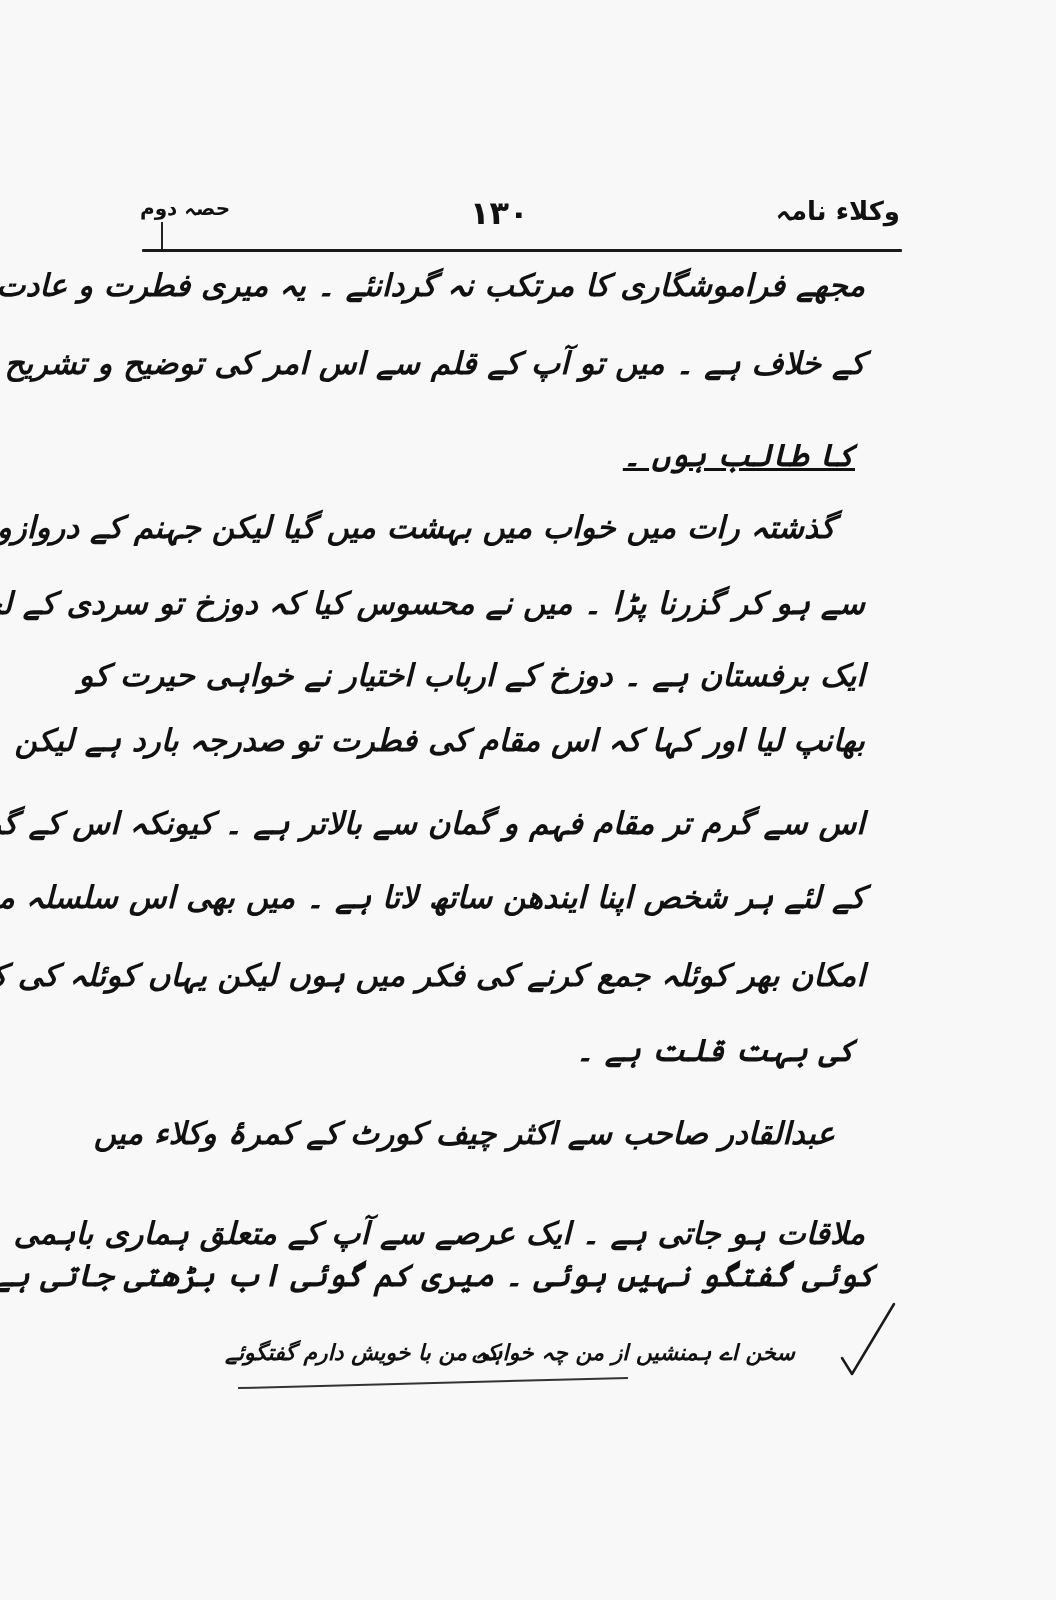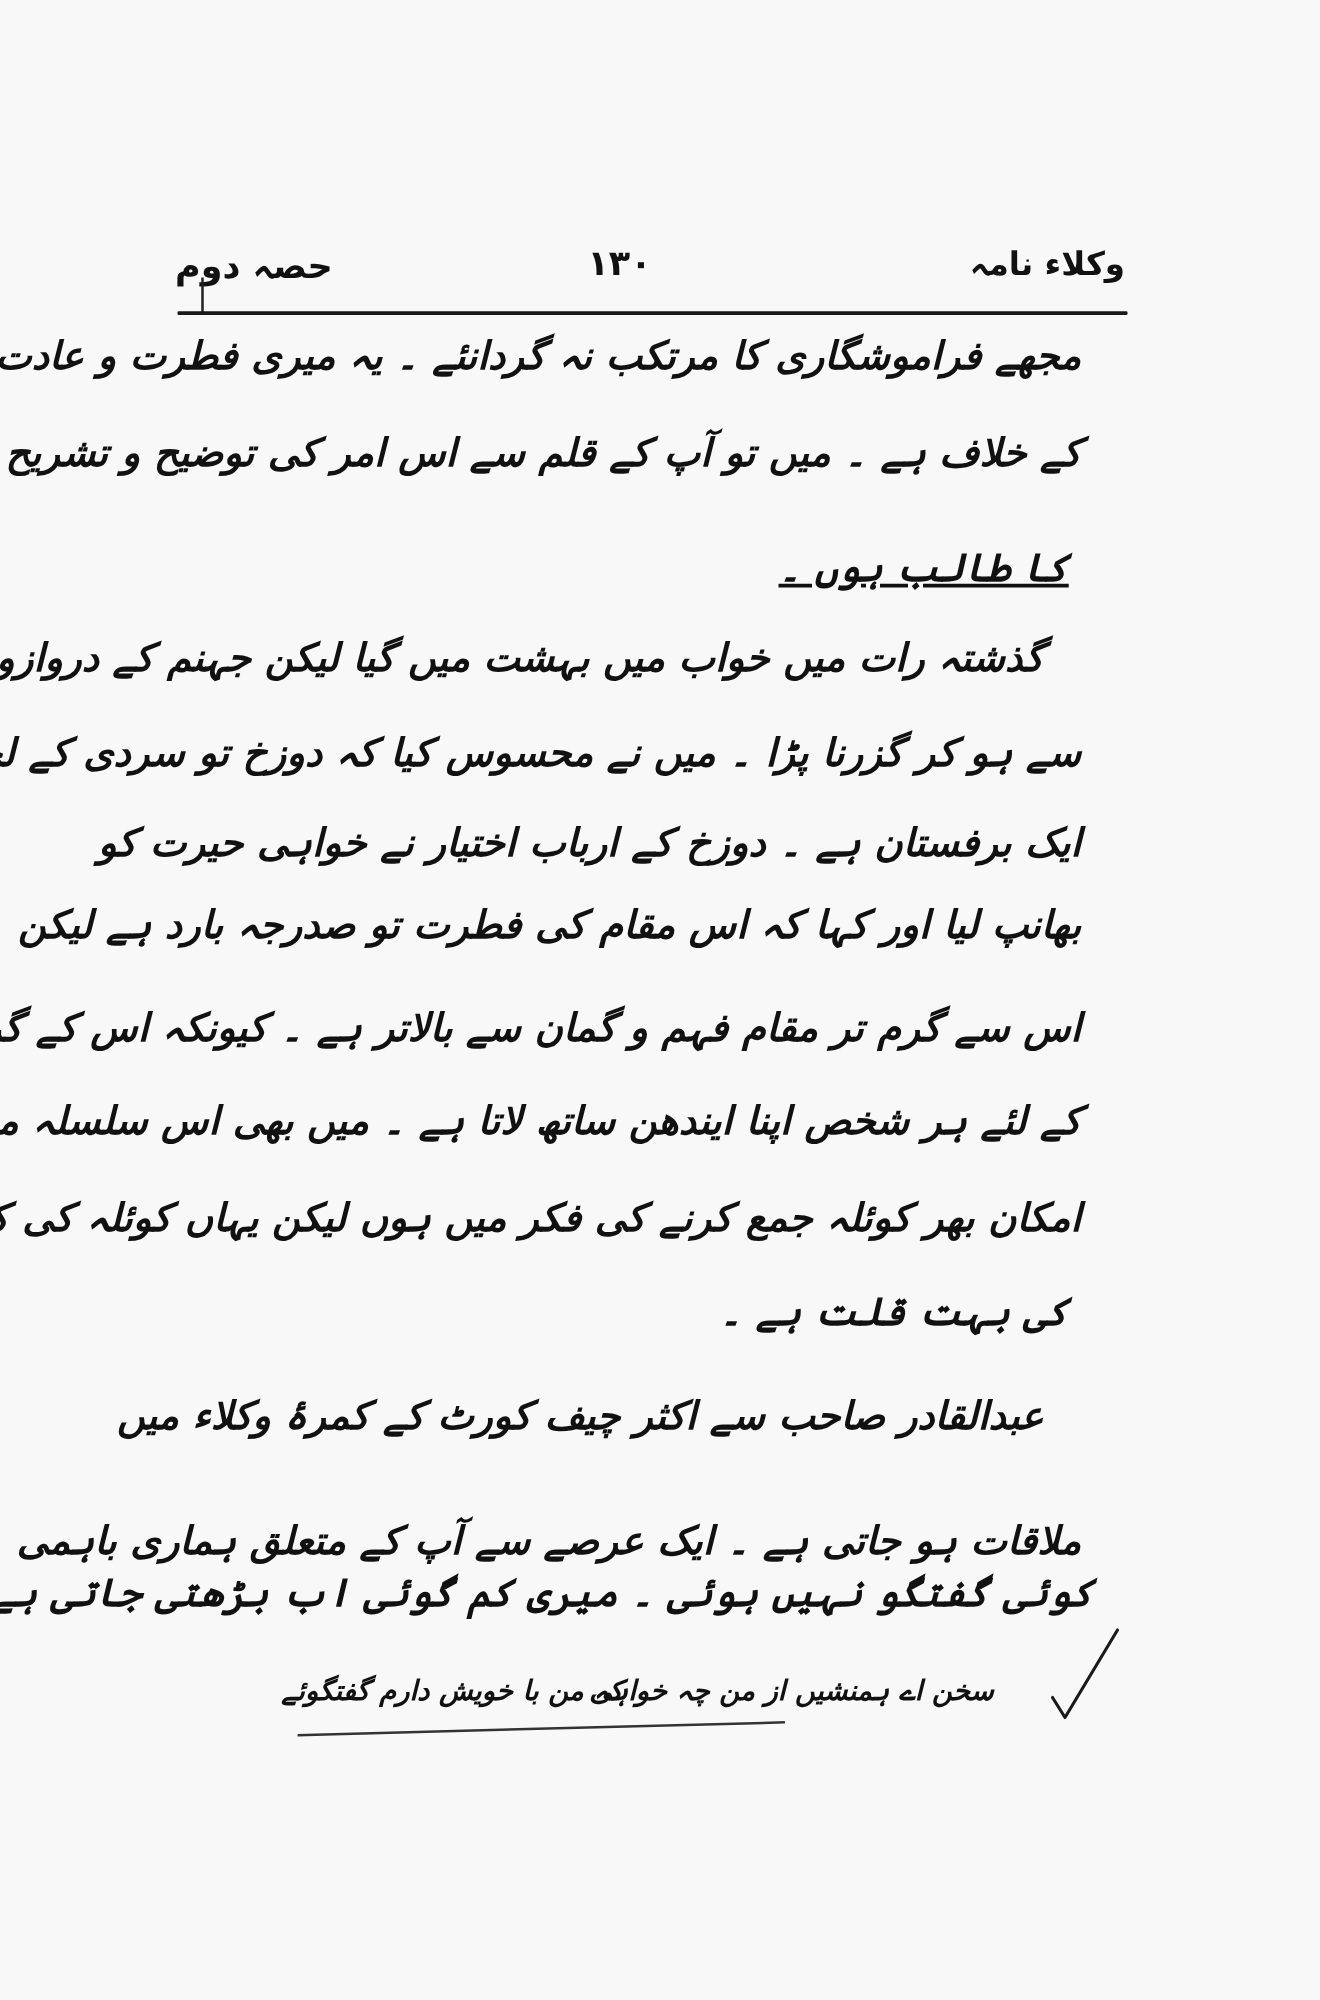--- a/index.html
+++ b/index.html
@@ -33,28 +33,28 @@
       position: absolute;
       right: 0;
       top: 6px;
       font-size: 26px;
       font-weight: bold;
     }
     .header .pageno {
       position: absolute;
       left: 330px;
       top: 4px;
-      font-size: 28px;
+      font-size: 32px;
       font-weight: bold;
     }
     .header .section {
       position: absolute;
       left: 0;
       top: 6px;
-      font-size: 28px;
+      font-size: 20px;
       font-weight: bold;
     }
     .header-rule {
       position: absolute;
       left: 142px;
       top: 249px;
       width: 760px;
       height: 3px;
       background: #1a1a1a;
       border-radius: 1px;

